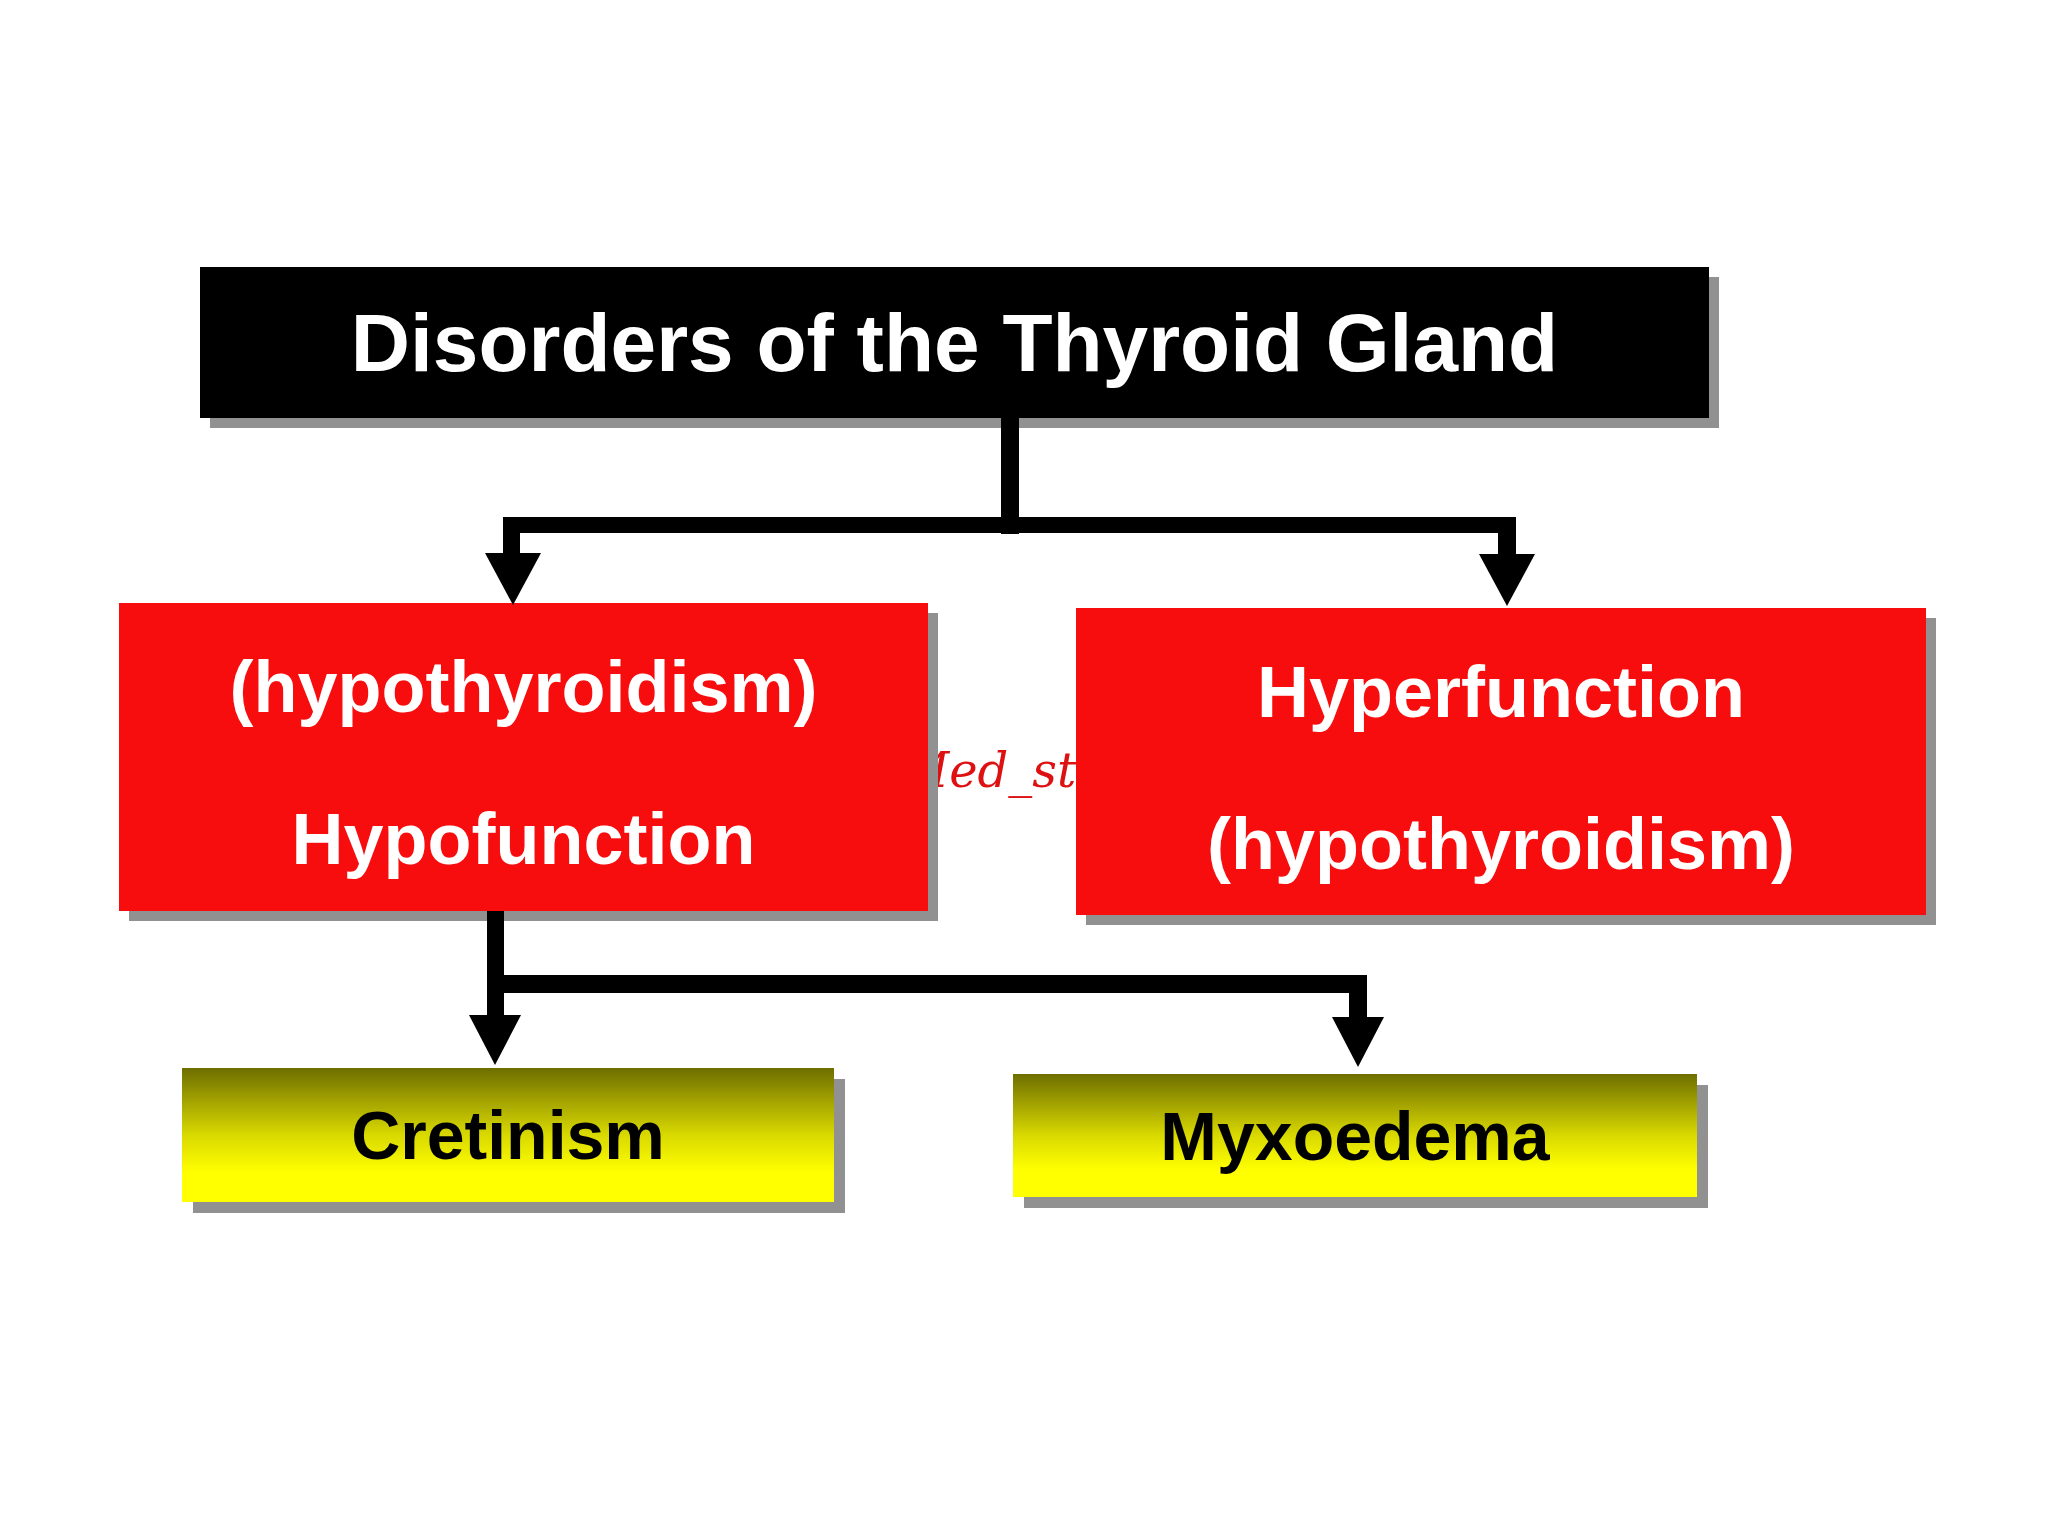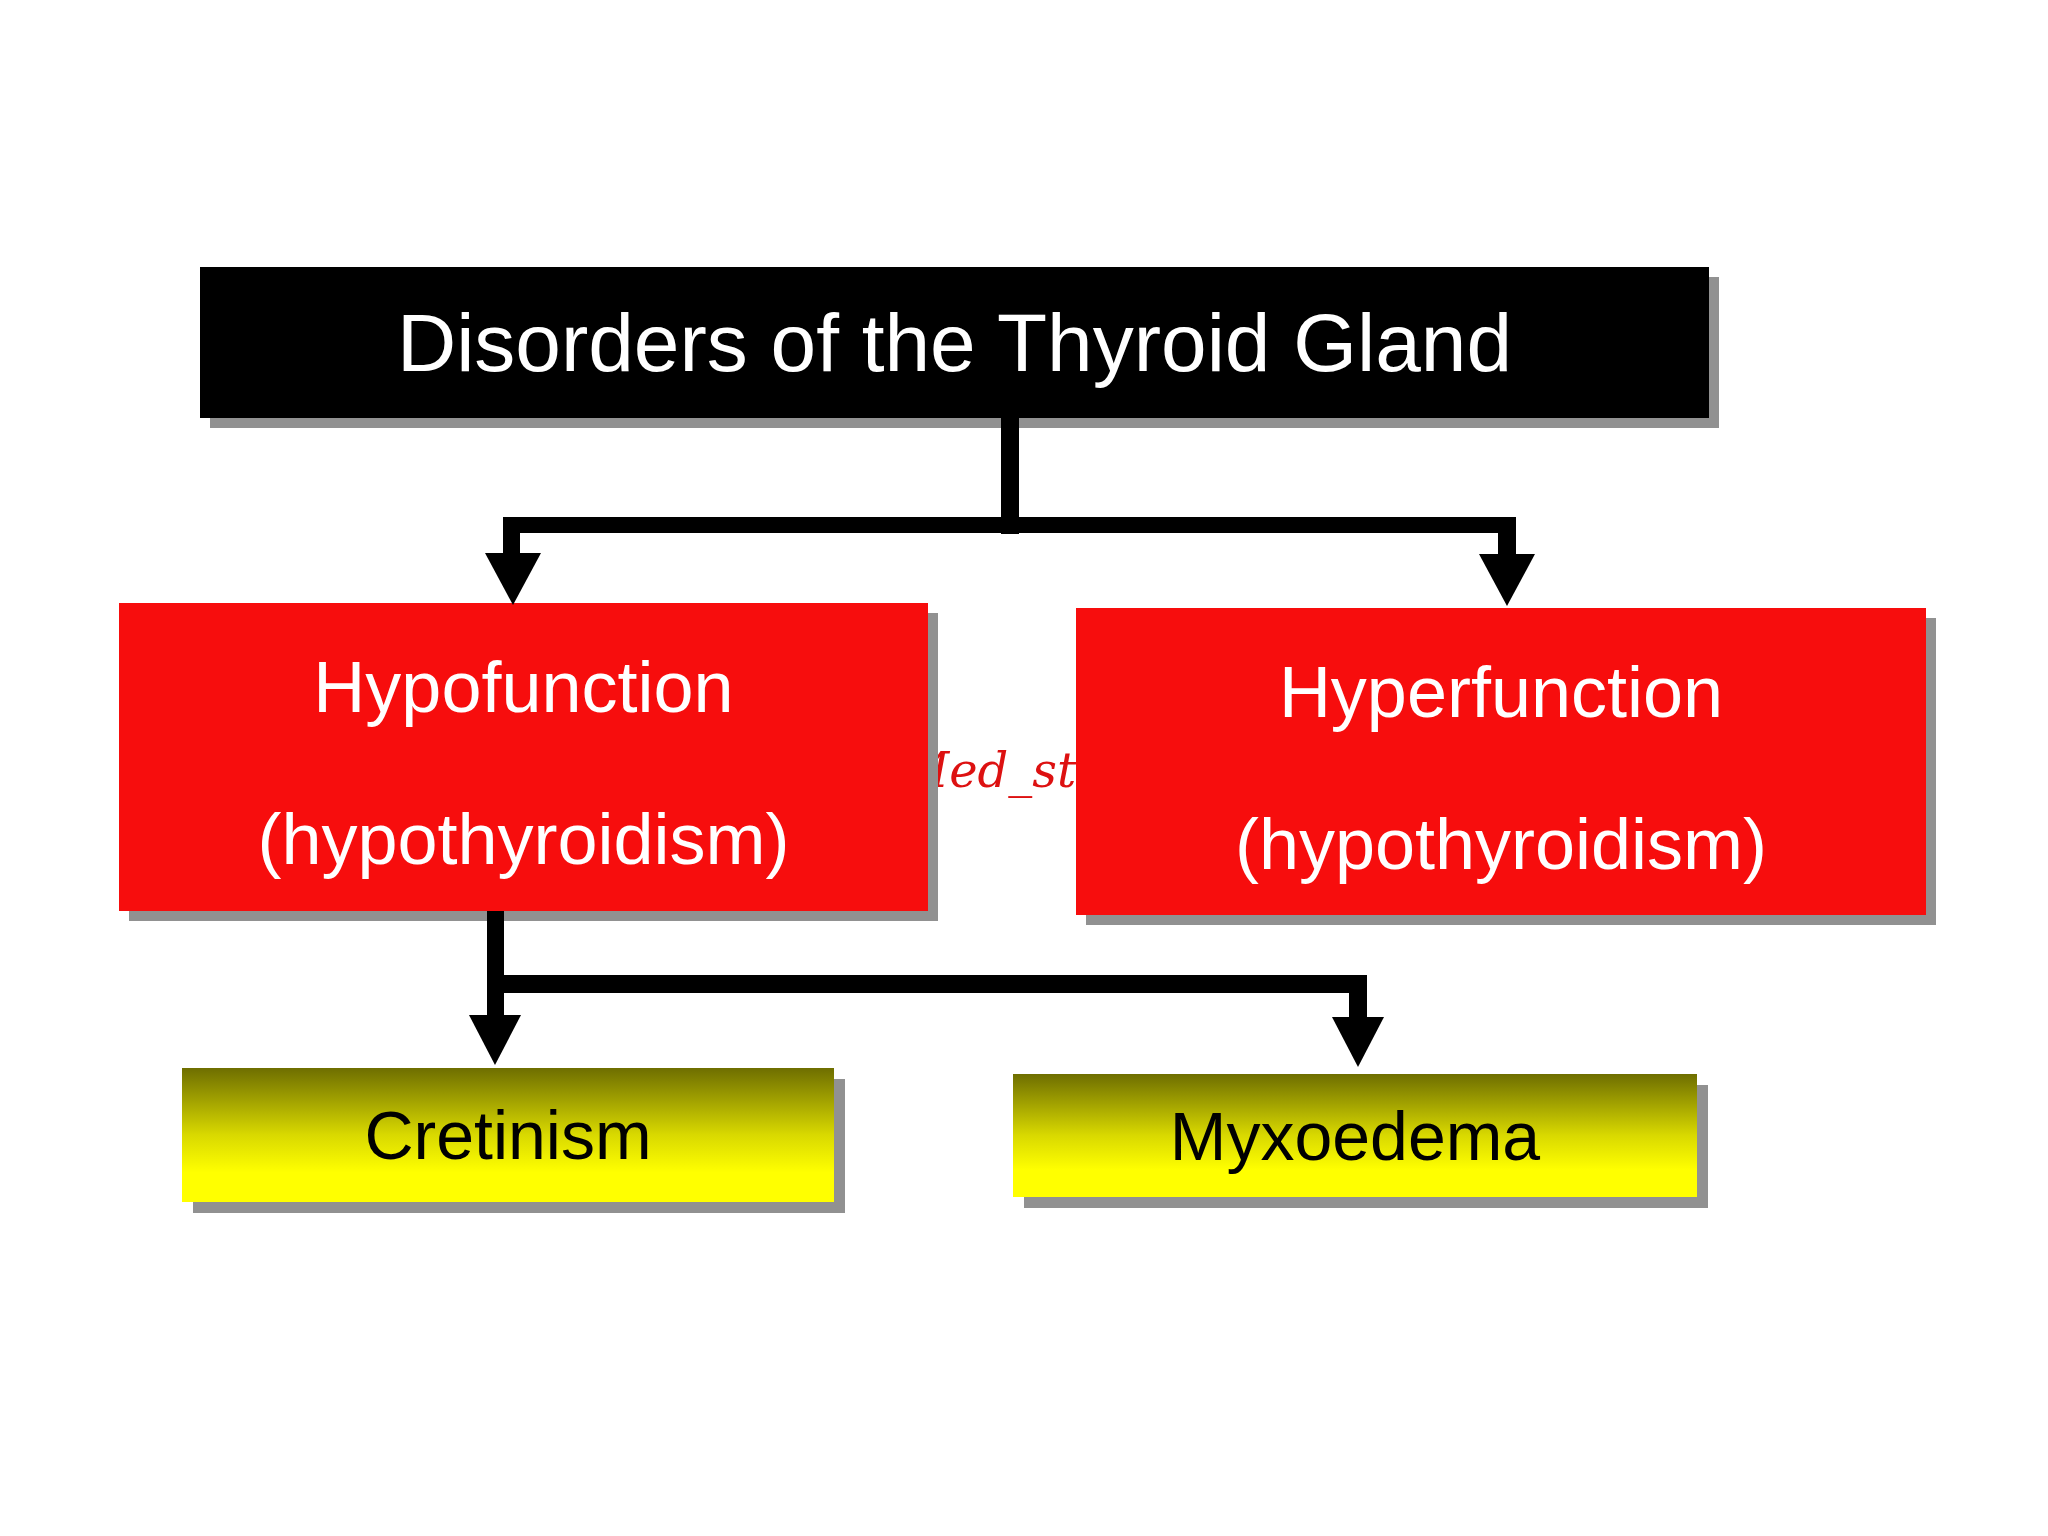--- a/index.html
+++ b/index.html
@@ -28,21 +28,21 @@
     background:var(--background);
     overflow:hidden;
   }
   .node{
     position:absolute;
     box-sizing:border-box;
     display:flex;
     align-items:center;
     justify-content:center;
     text-align:right;
-    font-weight:normal;
+    font-weight:bold;
   }
   .title-box{
     left:200px; top:267px; width:1509px; height:151px;
     background:var(--title-bg);
     color:var(--title-text);
     font-size:82px;
     box-shadow:10px 10px 0 0 var(--shadow);
     z-index:2;
   }
   .function-box{
@@ -119,22 +119,22 @@
   </div>
 
   <div class="conn stem-title"></div>
   <div class="conn bar-top"></div>
   <div class="conn drop-top-left"></div>
   <div class="conn drop-top-right"></div>
   <div class="arrowhead ah-top-left"></div>
   <div class="arrowhead ah-top-right"></div>
 
   <div class="node function-box hypofunction-box">
+    <span>(hypothyroidism)</span>
     <span>Hypofunction</span>
-    <span>(hypothyroidism)</span>
   </div>
   <div class="node function-box hyperfunction-box">
     <span>Hyperfunction</span>
     <span>(hypothyroidism)</span>
   </div>
 
   <div class="conn stem-hypo"></div>
   <div class="conn bar-low"></div>
   <div class="conn drop-low-right"></div>
   <div class="arrowhead ah-low-left"></div>

